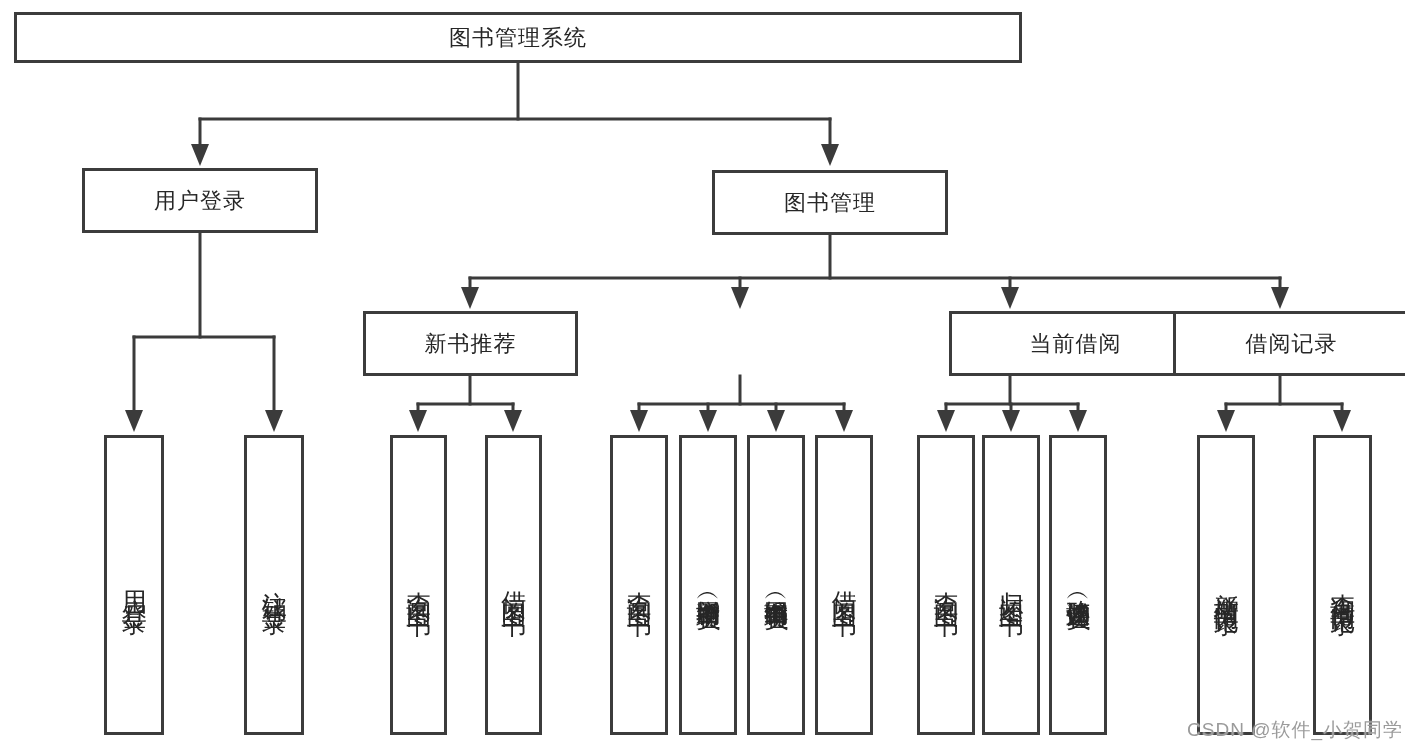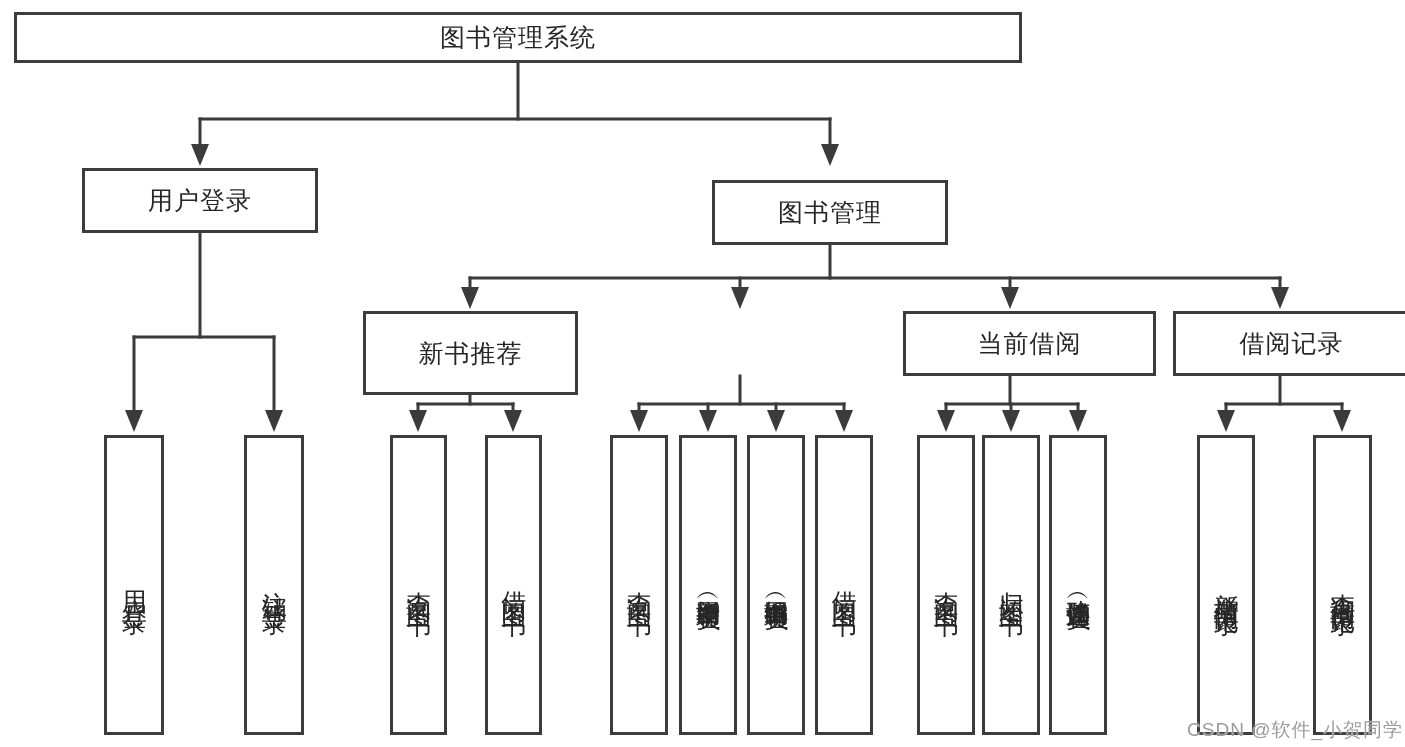--- a/index.html
+++ b/index.html
@@ -12,21 +12,21 @@
     color:#262626;
   }
   svg.wires{position:absolute;left:0;top:0;z-index:1;}
   .node{
     position:absolute;
     box-sizing:border-box;
     background:#ffffff;
     border:3px solid #3c3c3c;
     display:flex;align-items:center;justify-content:center;
     z-index:2;
-    font-size:25px;
+    font-size:22px;
     letter-spacing:1px;
     white-space:nowrap;
   }
   .leaf{
     position:absolute;
     box-sizing:border-box;
     top:435px;height:300px;
     background:#ffffff;
     border:3px solid #3c3c3c;
     display:flex;align-items:center;justify-content:center;
@@ -127,28 +127,28 @@
     </g>
   </svg>
 
   <div class="node" style="left:14px;top:12px;width:1008px;height:51px">
     <span>图书管理系统</span>
   </div>
 
   <div class="node" style="left:82px;top:168px;width:236px;height:65px">
     <span>用户登录</span>
   </div>
-  <div class="node" style="left:712px;top:180px;width:236px;height:65px">
+  <div class="node" style="left:712px;top:170px;width:236px;height:65px">
     <span>图书管理</span>
   </div>
 
-  <div class="node" style="left:363px;top:311px;width:215px;height:84px">
+  <div class="node" style="left:363px;top:311px;width:215px;height:65px">
     <span>新书推荐</span>
   </div>
-  <div class="node" style="left:903px;top:311px;width:253px;height:65px">
+  <div class="node" style="left:949px;top:311px;width:253px;height:65px">
     <span>当前借阅</span>
   </div>
   <div class="node" style="left:1173px;top:311px;width:237px;height:65px">
     <span>借阅记录</span>
   </div>
 
   <div class="leaf" style="left:104px;width:60px">
     <span class="vtext">用户登录</span>
   </div>
   <div class="leaf" style="left:244px;width:60px">

